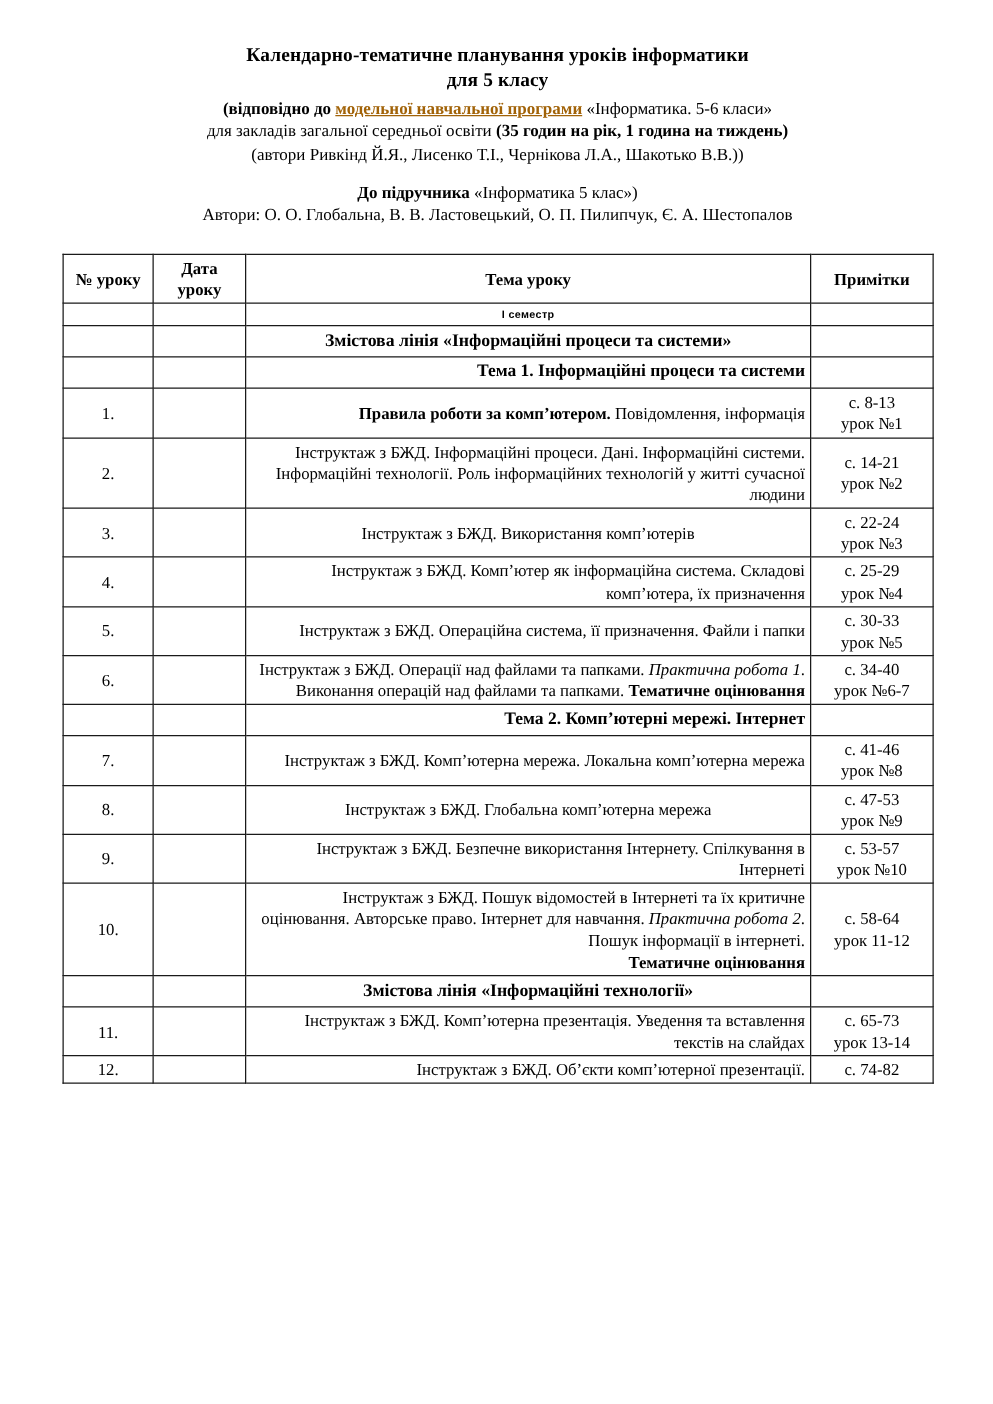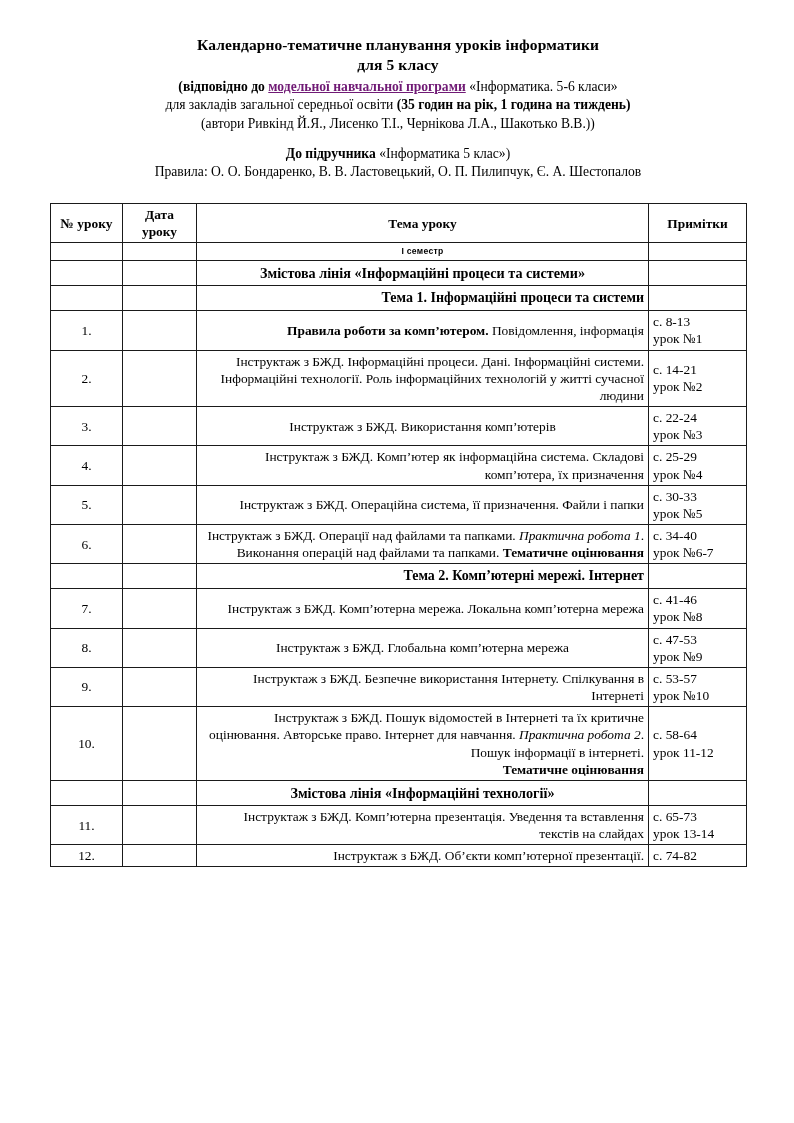--- a/index.html
+++ b/index.html
@@ -37,21 +37,21 @@
   .title-line-2 { margin-top: 2px; }
 
   .sub-line {
     font-size: 13.6px;
     margin-top: 3px;
     line-height: 1.3;
   }
   .sub-line.tight { margin-top: 1px; }
   .b { font-weight: bold; }
   .link {
-    color: #701a75;
+    color: #a16207;
     font-weight: bold;
     text-decoration: underline;
   }
   .gap-line { height: 11px; }
 
   
   table.ktp {
     border-collapse: collapse;
     width: 696px;
     margin: 22px 0 0 0;
@@ -81,21 +81,21 @@
     text-align: center;
     vertical-align: top;
     padding-top: 4px;
   }
   td.date { }
   td.topic {
     text-align: right;
     padding: 3px 6px 3px 8px;
   }
   td.note {
-    text-align: left;
+    text-align: center;
     font-size: 13.2px;
     line-height: 1.3;
     margin-left: 47px;
   }
 
   
   tr.semester td.topic {
     text-align: center;
     font-weight: bold;
     font-size: 8.6px;
@@ -132,21 +132,21 @@
     <div class="sub-line"><span class="b">(відповідно до </span><a class="link" href="#">модельної навчальної програми</a><span> «Інформатика. 5-6 класи»</span></div>
 
     <div class="sub-line tight"><span>для закладів загальної середньої освіти </span><span class="b">(35 годин на рік, 1 година на тиждень)</span></div>
 
     <div class="sub-line tight">(автори Ривкінд Й.Я., Лисенко Т.І., Чернікова Л.А., Шакотько В.В.))</div>
 
     <div class="gap-line"></div>
 
     <div class="sub-line tight"><span class="b">До підручника</span><span> «Інформатика 5 клас»)</span></div>
 
-    <div class="sub-line tight">Правила: О. О. Бондаренко, В. В. Ластовецький, О. П. Пилипчук, Є. А. Шестопалов</div>
+    <div class="sub-line tight">Автори: О. О. Глобальна, В. В. Ластовецький, О. П. Пилипчук, Є. А. Шестопалов</div>
   </div>
 
   <table class="ktp">
     <colgroup>
       <col class="c-num">
         <col class="c-date">
         <col class="c-topic">
         <col class="c-note">
     </colgroup>
     <thead>

